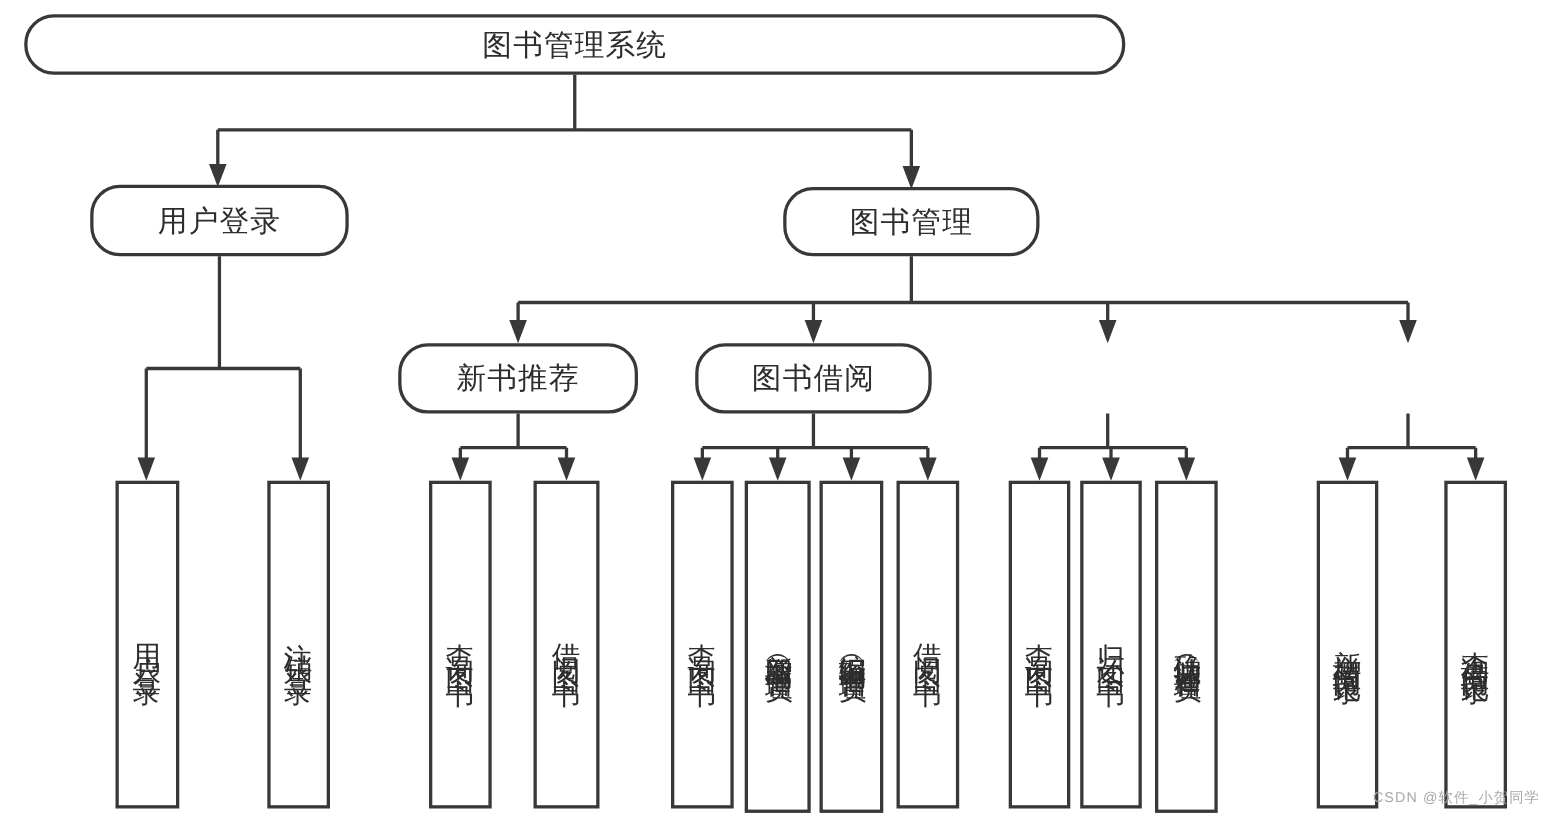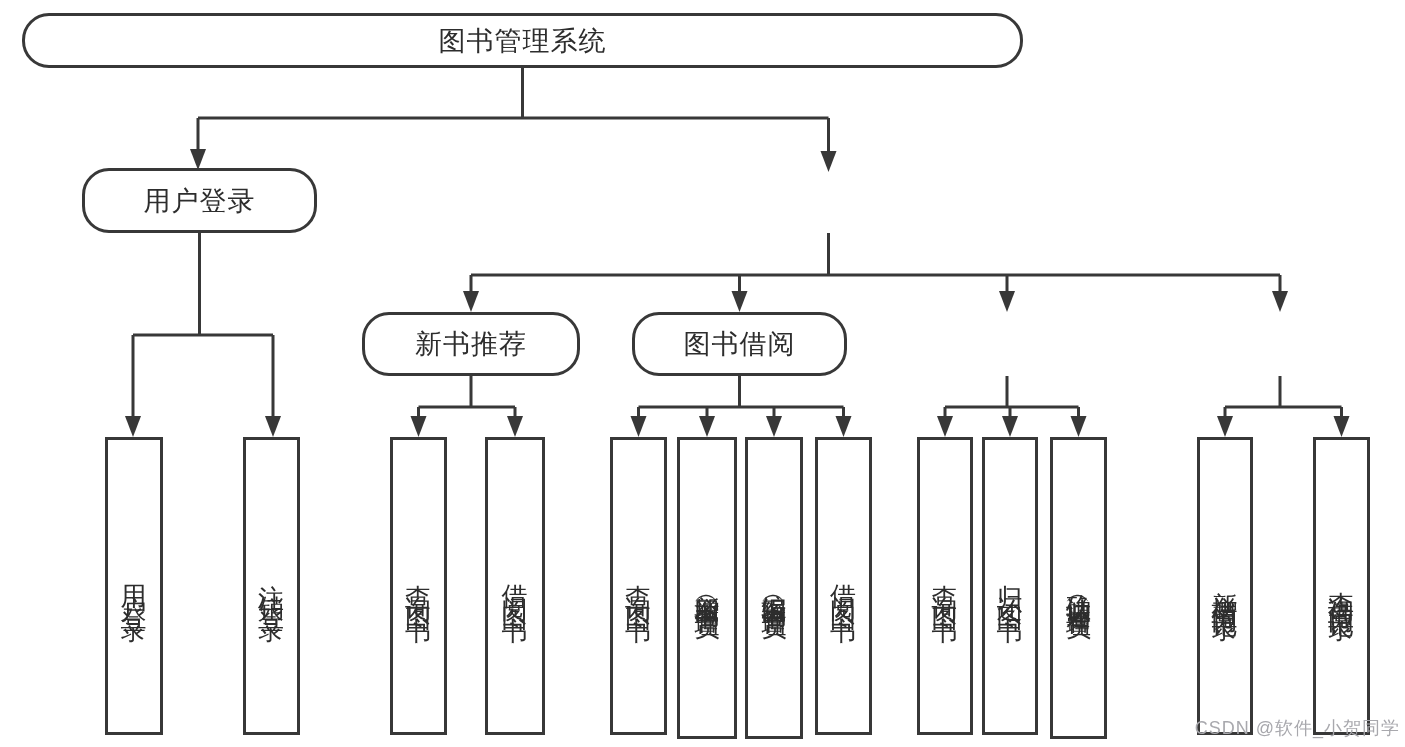--- a/index.html
+++ b/index.html
@@ -26,21 +26,21 @@
     text-orientation:mixed;
     font-size:26px;
     line-height:1;
   }
   .vs4 span{letter-spacing:11px;}
   .vs6 span{letter-spacing:5px;}
   .vs9 span{letter-spacing:3px;font-size:25px;}
   .watermark{
     position:absolute;
     top:716px;right:5px;
-    font-size:18px;
+    font-size:13px;
     color:#a8a8ad;
     letter-spacing:1px;
     z-index:3;
     white-space:nowrap;
   }
 </style>
 </head>
 <body>
 
 <div class="canvas">
@@ -77,20 +77,23 @@
       <polygon points="1341.5,437 1333.5,416 1349.5,416"></polygon>
     </g>
   </svg>
 
   <div class="node hbox" style="left:22px;top:13px;width:1001px;height:55px">
     <span>图书管理系统</span>
   </div>
 
   <div class="node hbox" style="left:82px;top:168px;width:235px;height:65px">
     <span>用户登录</span>
+  </div>
+  <div class="node hbox" style="left:712px;top:170px;width:233px;height:63px">
+    <span>图书管理</span>
   </div>
 
   <div class="node hbox" style="left:362px;top:312px;width:218px;height:64px">
     <span>新书推荐</span>
   </div>
   <div class="node hbox" style="left:632px;top:312px;width:215px;height:64px">
     <span>图书借阅</span>
   </div>
 
   <div class="node vbox vs4" style="left:105px;top:437px;width:58px;height:298px">

